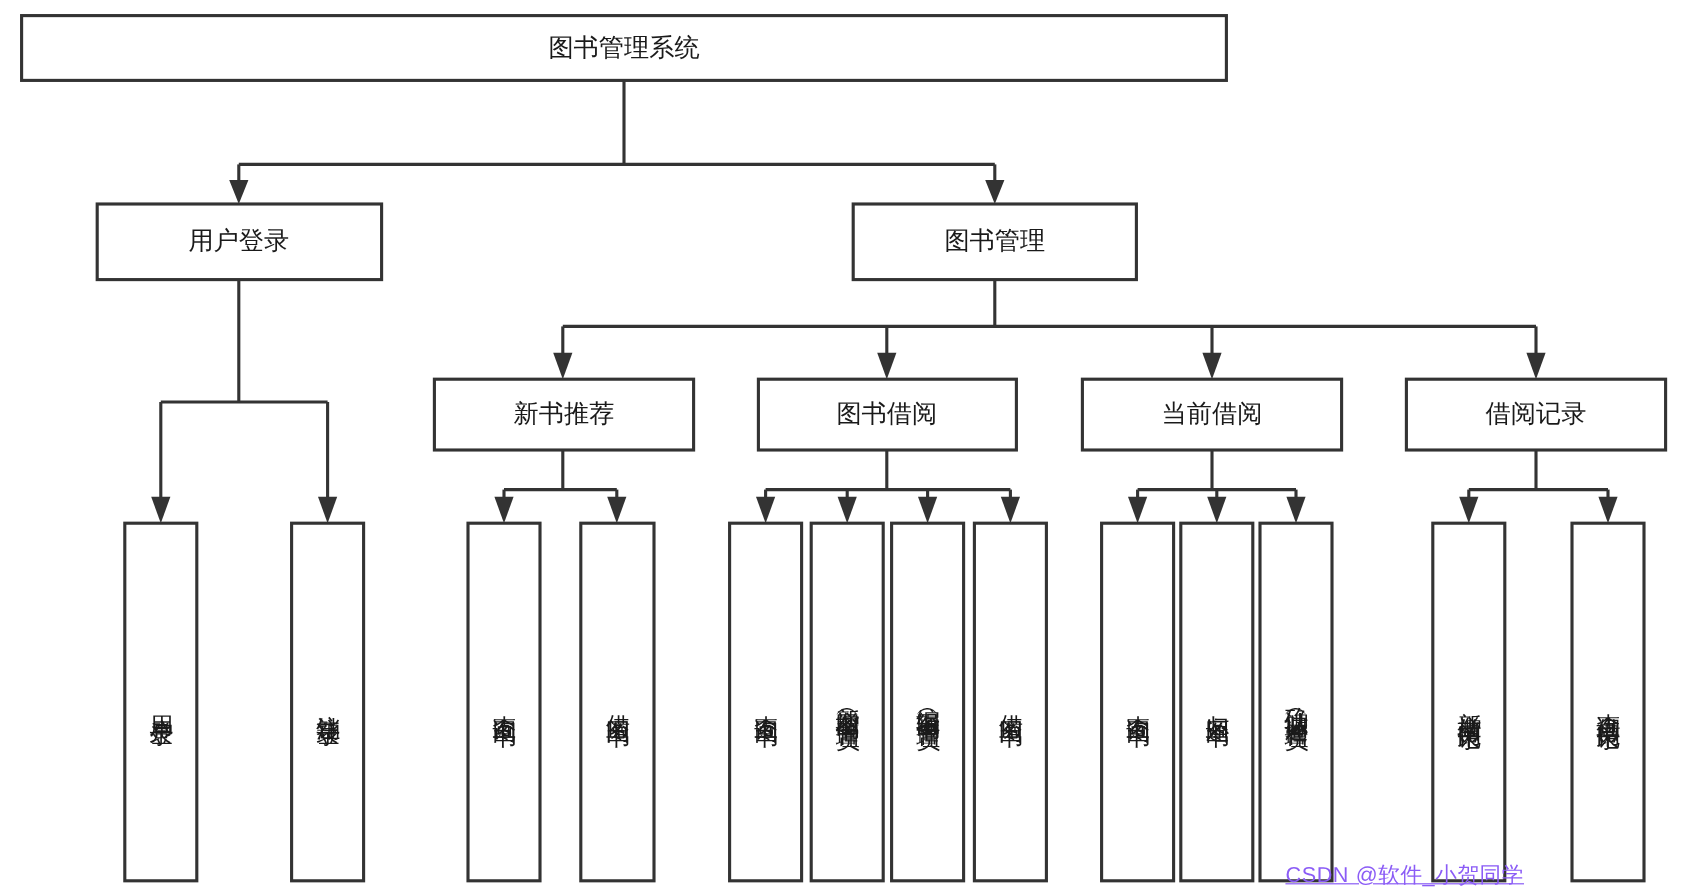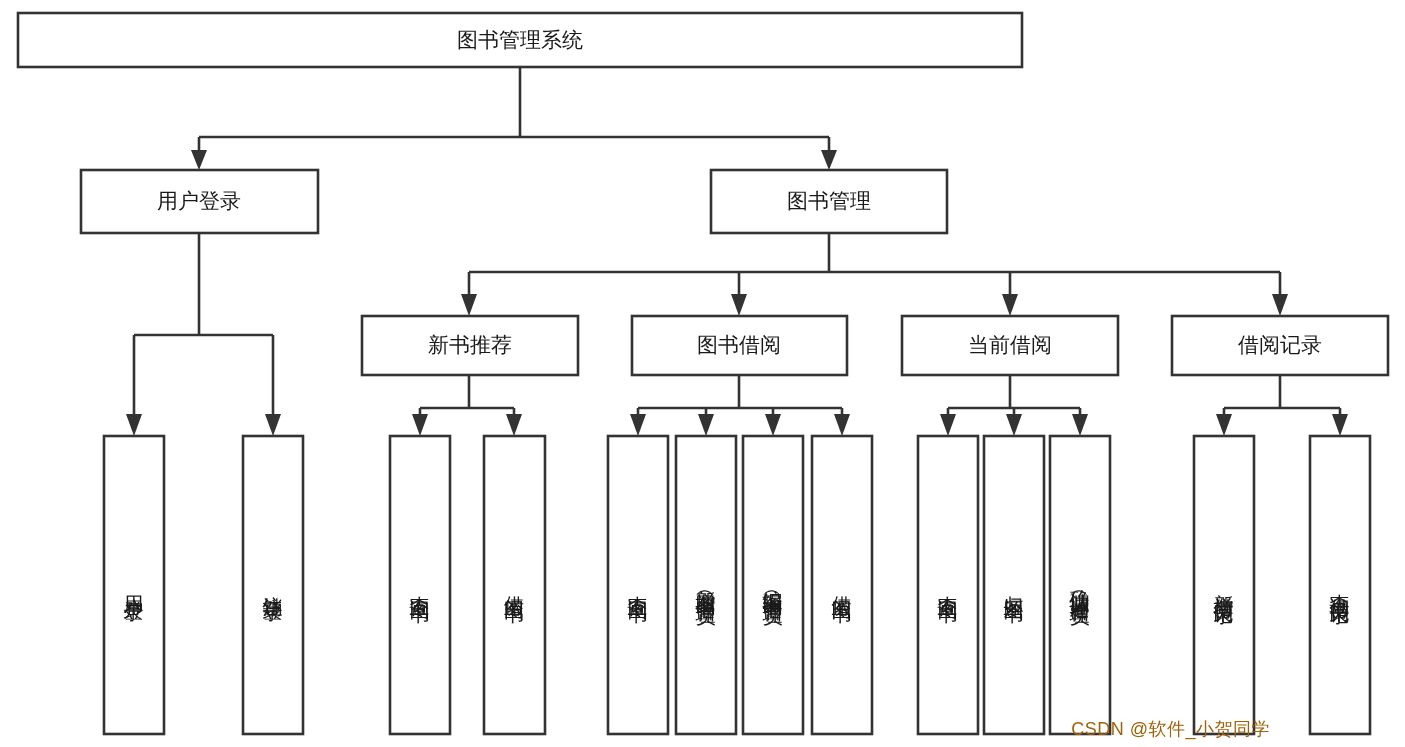--- a/index.html
+++ b/index.html
@@ -72,23 +72,24 @@
     display: flex;
     align-items: center;
     justify-content: center;
   }
   .watermark {
     position: absolute;
     right: 14px;
     bottom: 6px;
     font-family: "Liberation Sans", "DejaVu Sans", sans-serif;
     font-size: 18px;
-    color: #a16207;
+    color: #8b5cf6;
     white-space: nowrap;
     letter-spacing: 0.5px;
+    text-decoration: underline;
   }
 </style>
 </head>
 <body>
 
 <div id="diagram-root">
 
   <svg id="tree-svg" viewBox="0 0 1405 747">
 
     <g>

